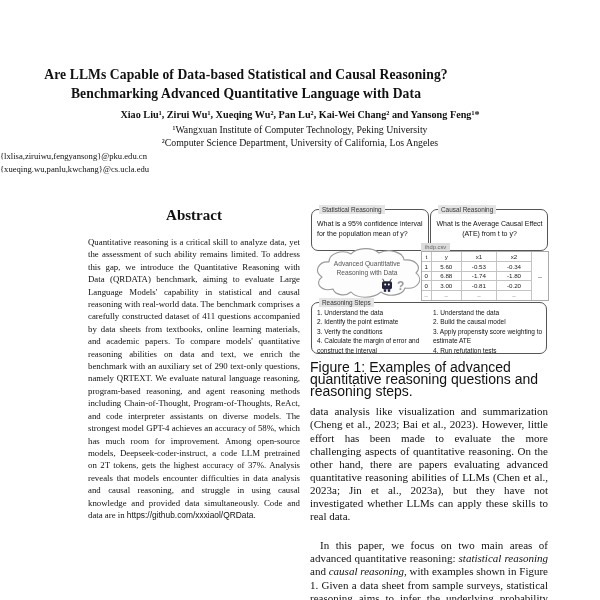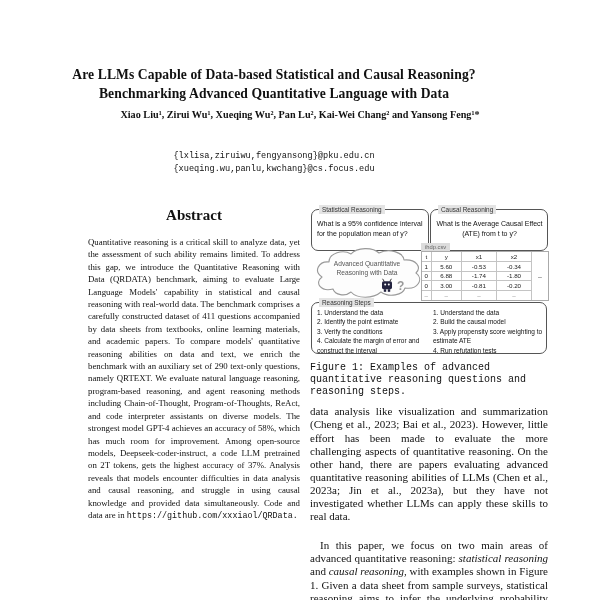--- a/index.html
+++ b/index.html
@@ -1,29 +1,29 @@
 <!DOCTYPE html>
 <html><head>
 <meta charset="utf-8">
 <style>
   html,body{margin:0;padding:0;background:#fff;}
   .page{position:relative;width:600px;height:600px;background:#ffffff;overflow:hidden;
         font-family:"Liberation Serif",serif;color:#111;}
   .title{position:absolute;top:66px;left:0;width:492px;text-align:center;
-         font-size:13.6px;font-weight:bold;line-height:18.5px;letter-spacing:.1px;margin-left:28px;}
+         font-size:13.6px;font-weight:bold;line-height:18.5px;letter-spacing:.1px;}
   .authors{position:absolute;top:109px;left:0;width:600px;text-align:center;
            font-size:10.2px;font-weight:bold;}
   .affils{position:absolute;top:123px;left:0;width:600px;text-align:center;
           font-size:9.8px;line-height:13.4px;}
-  .emails{position:absolute;top:150px;left:0;width:548px;text-align:center;
-          font-family:Liberation Mono, monospace;font-size:8.6px;line-height:13.2px;}
+  .emails{position:absolute;top:150px;left:0;width:548px;
+          font-family:Liberation Serif, serif;font-size:8.6px;line-height:13.2px;}
   .abstract-col{position:absolute;top:207px;left:88px;width:212px;}
   .abstract-head{text-align:center;font-size:15px;font-weight:bold;margin:0 0 12px 0;}
   .abstract-body{font-size:8.8px;line-height:12.4px;text-align:justify;margin:0;}
-  .mono{font-family:Liberation Mono, monospace;font-size:8.4px;}
+  .mono{font-family:Liberation Sans, sans-serif;font-size:8.4px;}
   .right-col{position:absolute;top:203px;left:310px;width:238px;}
   
   .fig{position:relative;width:238px;height:153px;font-family:"Liberation Sans",sans-serif;}
   .qbox{position:absolute;border:1px solid #555;border-radius:7px;background:#fff;}
   .qbox-label,.steps-label{position:absolute;top:-5px;left:7px;background:#e4e4e4;color:#333;
       font-size:6.4px;line-height:9px;padding:0 3px;white-space:nowrap;}
   .qtext{font-size:7px;line-height:9.6px;color:#111;padding:9px 4px 2px 5px;}
   .qtext.center{text-align:center;}
   .cloud-wrap{position:absolute;left:1px;top:44px;width:114px;height:56px;}
   .cloud-text{position:absolute;left:0;top:13px;width:112px;text-align:center;
@@ -40,44 +40,46 @@
   table.dtable tr:first-child th{border-top:none;}
   table.dtable td:first-child,table.dtable th:first-child{border-left:none;}
   tr.dots-row td{color:#888;border-bottom:none;}
   .more-strip{width:16px;display:flex;align-items:center;justify-content:center;
       font-size:7px;color:#666;}
   .steps-box{position:absolute;left:1px;top:99px;width:234px;height:50px;
       border:1px solid #555;border-radius:7px;background:#fff;}
   .steps-cols{display:flex;padding:5px 3px 2px 5px;}
   .steps-list{list-style:none;margin:0;padding:0;width:113px;font-size:6.5px;line-height:9.4px;color:#111;}
   .steps-list.right{margin-left:6px;}
-  .fig-caption{margin:6px 0 0 0;font-size:10px;line-height:11.8px;text-align:left;
-      font-family:Liberation Mono, monospace;color:#111;}
+  .fig-caption{margin:6px 0 0 0;font-size:14px;line-height:11.8px;text-align:left;
+      font-family:Liberation Sans, sans-serif;color:#111;}
   .body-par{font-size:11px;line-height:13.1px;text-align:justify;margin:8px 0 0 0;}
   .body-par.indent{text-indent:10px;margin-top:16px;}
   .body-par i{font-style:italic;}
 </style>
 </head>
 <body>
 
 <div class="page">
 
   <div class="title">
     <div>Are LLMs Capable of Data-based Statistical and Causal Reasoning?</div>
     <div>Benchmarking Advanced Quantitative Language with Data</div>
   </div>
 
   <div class="authors">Xiao Liu¹, Zirui Wu¹, Xueqing Wu², Pan Lu², Kai-Wei Chang²  and  Yansong Feng¹*</div>
 
   <div class="affils">
+    <div>¹Wangxuan Institute of Computer Technology, Peking University</div>
+    <div>²Computer Science Department, University of California, Los Angeles</div>
   </div>
 
   <div class="emails">
     <div>{lxlisa,ziruiwu,fengyansong}@pku.edu.cn</div>
-    <div>{xueqing.wu,panlu,kwchang}@cs.focus.edu</div>
+    <div>{xueqing.wu,panlu,kwchang}@cs.ucla.edu</div>
   </div>
 
   <div class="abstract-col">
     <div class="abstract-head">Abstract</div>
     <p class="abstract-body"><span>Quantitative reasoning is a critical skill to analyze data, yet the assessment of such ability remains limited.  To address this gap, we introduce the Quantitative Reasoning with Data (QRDATA) benchmark, aiming to evaluate Large Language Models' capability in statistical and causal reasoning with real-world data. The benchmark comprises a carefully constructed dataset of 411 questions accompanied by data sheets from textbooks, online learning materials, and academic papers.  To compare models' quantitative reasoning abilities on data and text, we enrich the benchmark with an auxiliary set of 290 text-only questions, namely QRTEXT. We evaluate natural language reasoning, program-based reasoning, and agent reasoning methods including Chain-of-Thought, Program-of-Thoughts, ReAct, and code interpreter assistants on diverse models.  The strongest model GPT-4 achieves an accuracy of 58%, which has much room for improvement.  Among open-source models, Deepseek-coder-instruct, a code LLM pretrained on 2T tokens, gets the highest accuracy of 37%.  Analysis reveals that models encounter difficulties in data analysis and causal reasoning, and struggle in using causal knowledge and provided data simultaneously.  Code and data are in </span><span class="mono">https://github.com/xxxiaol/QRData.</span></p>
   </div>
 
   <div class="right-col">
 
     <div class="fig">

